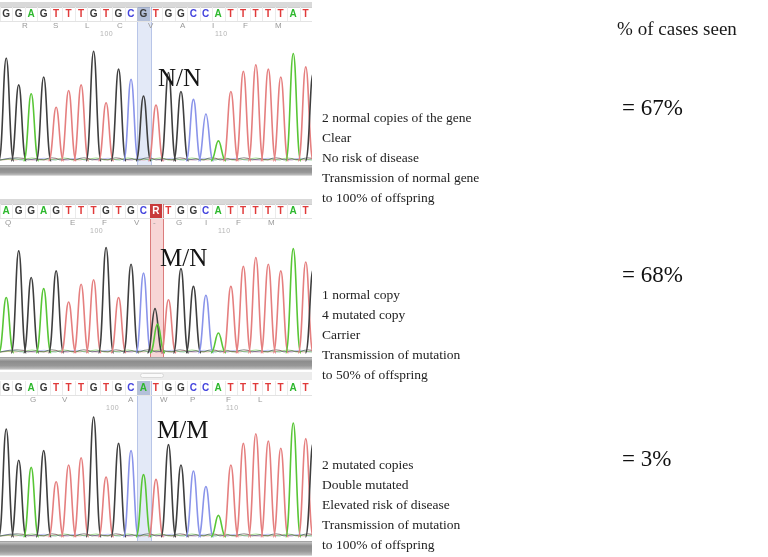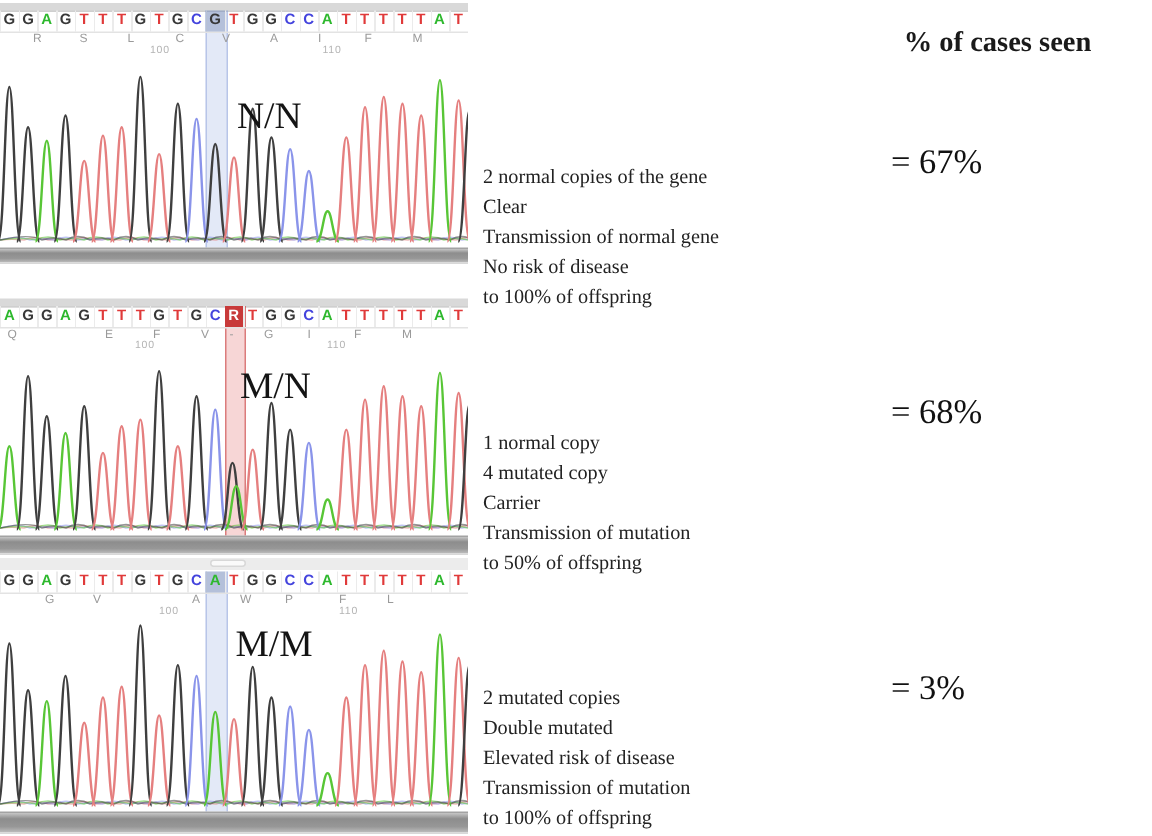--- a/index.html
+++ b/index.html
@@ -60,27 +60,27 @@
   .gap-strip .pill{position:absolute;left:140px;top:1px;width:24px;height:5px;background:#fafafa;
                    border:1px solid #d8d8d8;border-radius:3px;box-sizing:border-box;}
 
   
   .genotype{position:absolute;z-index:4;font-size:25px;color:#141414;}
   .g0{left:158px;top:64px;}
   .g1{left:160px;top:244px;}
   .g2{left:157px;top:416px;}
 
   
-  .cases-title{position:absolute;left:580px;top:18px;width:170px;font-size:19px;color:#1a1a1a;
-               text-align:center;font-weight:bold;}
+  .cases-title{position:absolute;left:592px;top:18px;width:170px;font-size:19px;color:#1a1a1a;
+               text-align:center;}
   .desc-block{position:absolute;left:322px;width:262px;font-size:13.5px;line-height:20px;color:#222222;margin-top:44px;}
   .d0{top:64px;}
   .d1{top:241px;}
   .d2{top:411px;}
-  .percent{position:absolute;left:594px;font-size:23px;color:#111111;}
+  .percent{position:absolute;left:622px;font-size:23px;color:#111111;}
   .pct0{top:95px;}
   .pct1{top:262px;}
   .pct2{top:446px;}
 </style>
 </head>
 <body>
 
 <div class="panel p1">
   <div class="top-strip"></div>
   <div class="band band-blue" style="left: 137.28px; width: 12.48px;"></div>
@@ -325,22 +325,22 @@
 
 <div class="genotype g0">N/N</div>
 <div class="genotype g1">M/N</div>
 <div class="genotype g2">M/M</div>
 
 <div class="cases-title">% of cases seen</div>
 
 <div class="desc-block d0">
     <div>2 normal copies of the gene</div>
     <div>Clear</div>
+    <div>No risk of disease</div>
     <div>Transmission of normal gene</div>
-    <div>No risk of disease</div>
     <div>to 100% of offspring</div>
   </div>
 <div class="desc-block d1">
     <div>1 normal copy</div>
     <div>4 mutated copy</div>
     <div>Carrier</div>
     <div>Transmission of mutation</div>
     <div>to 50% of offspring</div>
   </div>
 <div class="desc-block d2">

